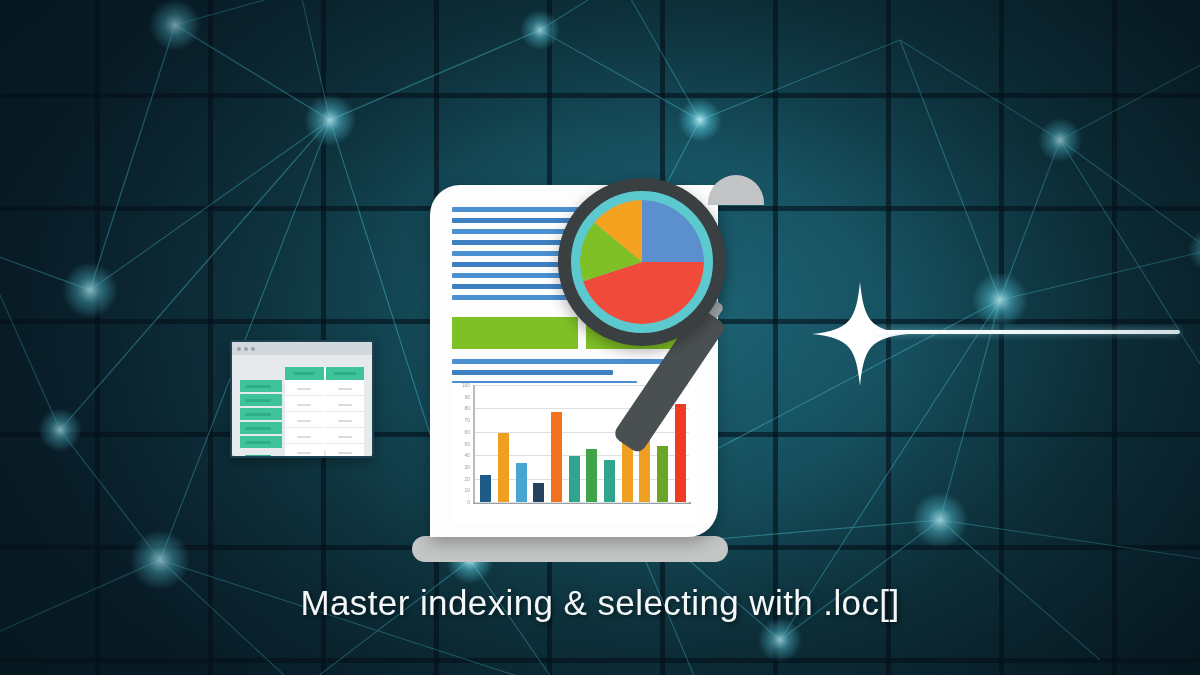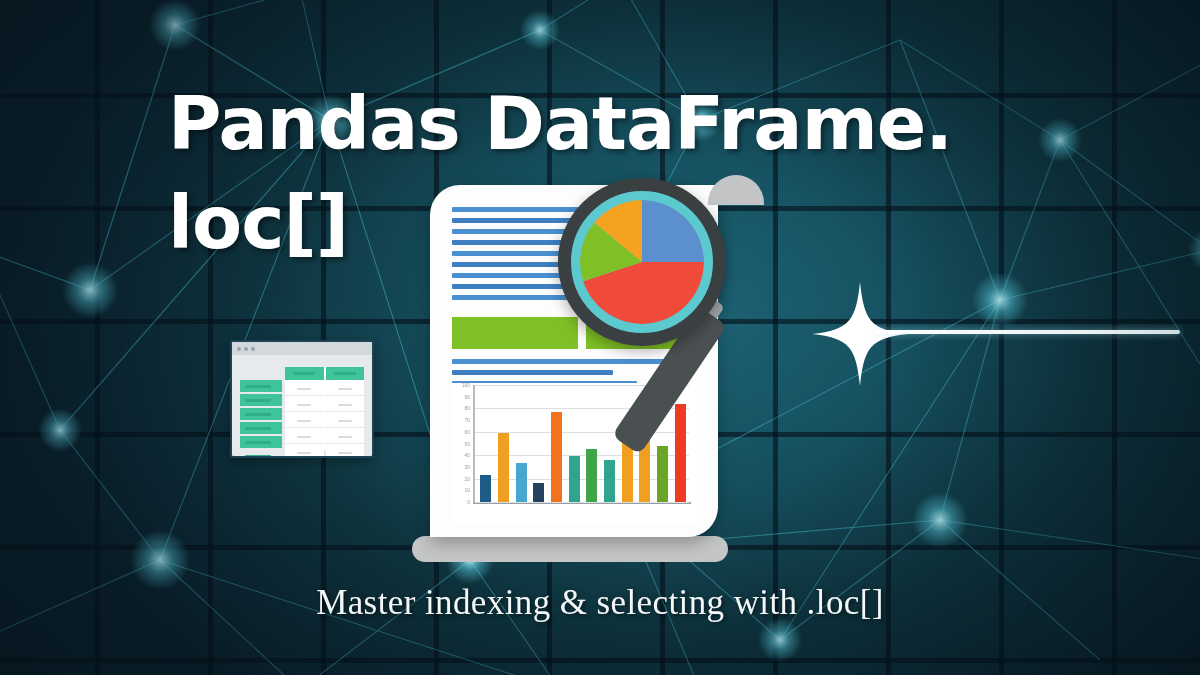--- a/index.html
+++ b/index.html
@@ -43,21 +43,21 @@
     font-size:73px;
     line-height:1.36;
     letter-spacing:-1px;
     text-shadow: 3px 3px 5px rgba(0,0,0,.42);
     white-space:pre-line;
   }
   #subtitle {
     position:absolute; left:0; right:0; top:583px;
     text-align:center;
     color:#f4f7f8;
-    font-family:Liberation Serif, serif;
+    font-family:Liberation Sans, sans-serif;
     font-size:35px;
     letter-spacing:.4px;
     text-shadow: 2px 2px 4px rgba(0,0,0,.5);
   }
 
   
   #spark { position:absolute; left:812px; top:282px; width:96px; height:104px; }
   #rule {
     position:absolute; left:876px; top:330px; width:304px; height:4px;
     background:linear-gradient(to right, #ffffff, #e9f1f3 70%, #cfdde1);
@@ -324,17 +324,15 @@
     <div id="lens">
       <svg id="pie" viewBox="-1 -1 2 2">
           <path d="M0 0 L6.123233995736766e-17 -1 A1 1 0 0 1 1 0 Z" fill="#5c8fcd"></path>
           <path d="M0 0 L1 0 A1 1 0 0 1 -0.9510565162951535 0.3090169943749475 Z" fill="#ef4a3a"></path>
           <path d="M0 0 L-0.9510565162951535 0.3090169943749475 A1 1 0 0 1 -0.7705132427757893 -0.6374239897486896 Z" fill="#7fc026"></path>
           <path d="M0 0 L-0.7705132427757893 -0.6374239897486896 A1 1 0 0 1 -1.8369701987210297e-16 -1 Z" fill="#f6a221"></path>
         </svg>
     </div>
   </div>
 
-  <div id="title">Pandas DataFrame.
-loc[]</div>
   <div id="subtitle">Master indexing &amp; selecting with .loc[]</div>
 
 </div>
 
 </body></html>

